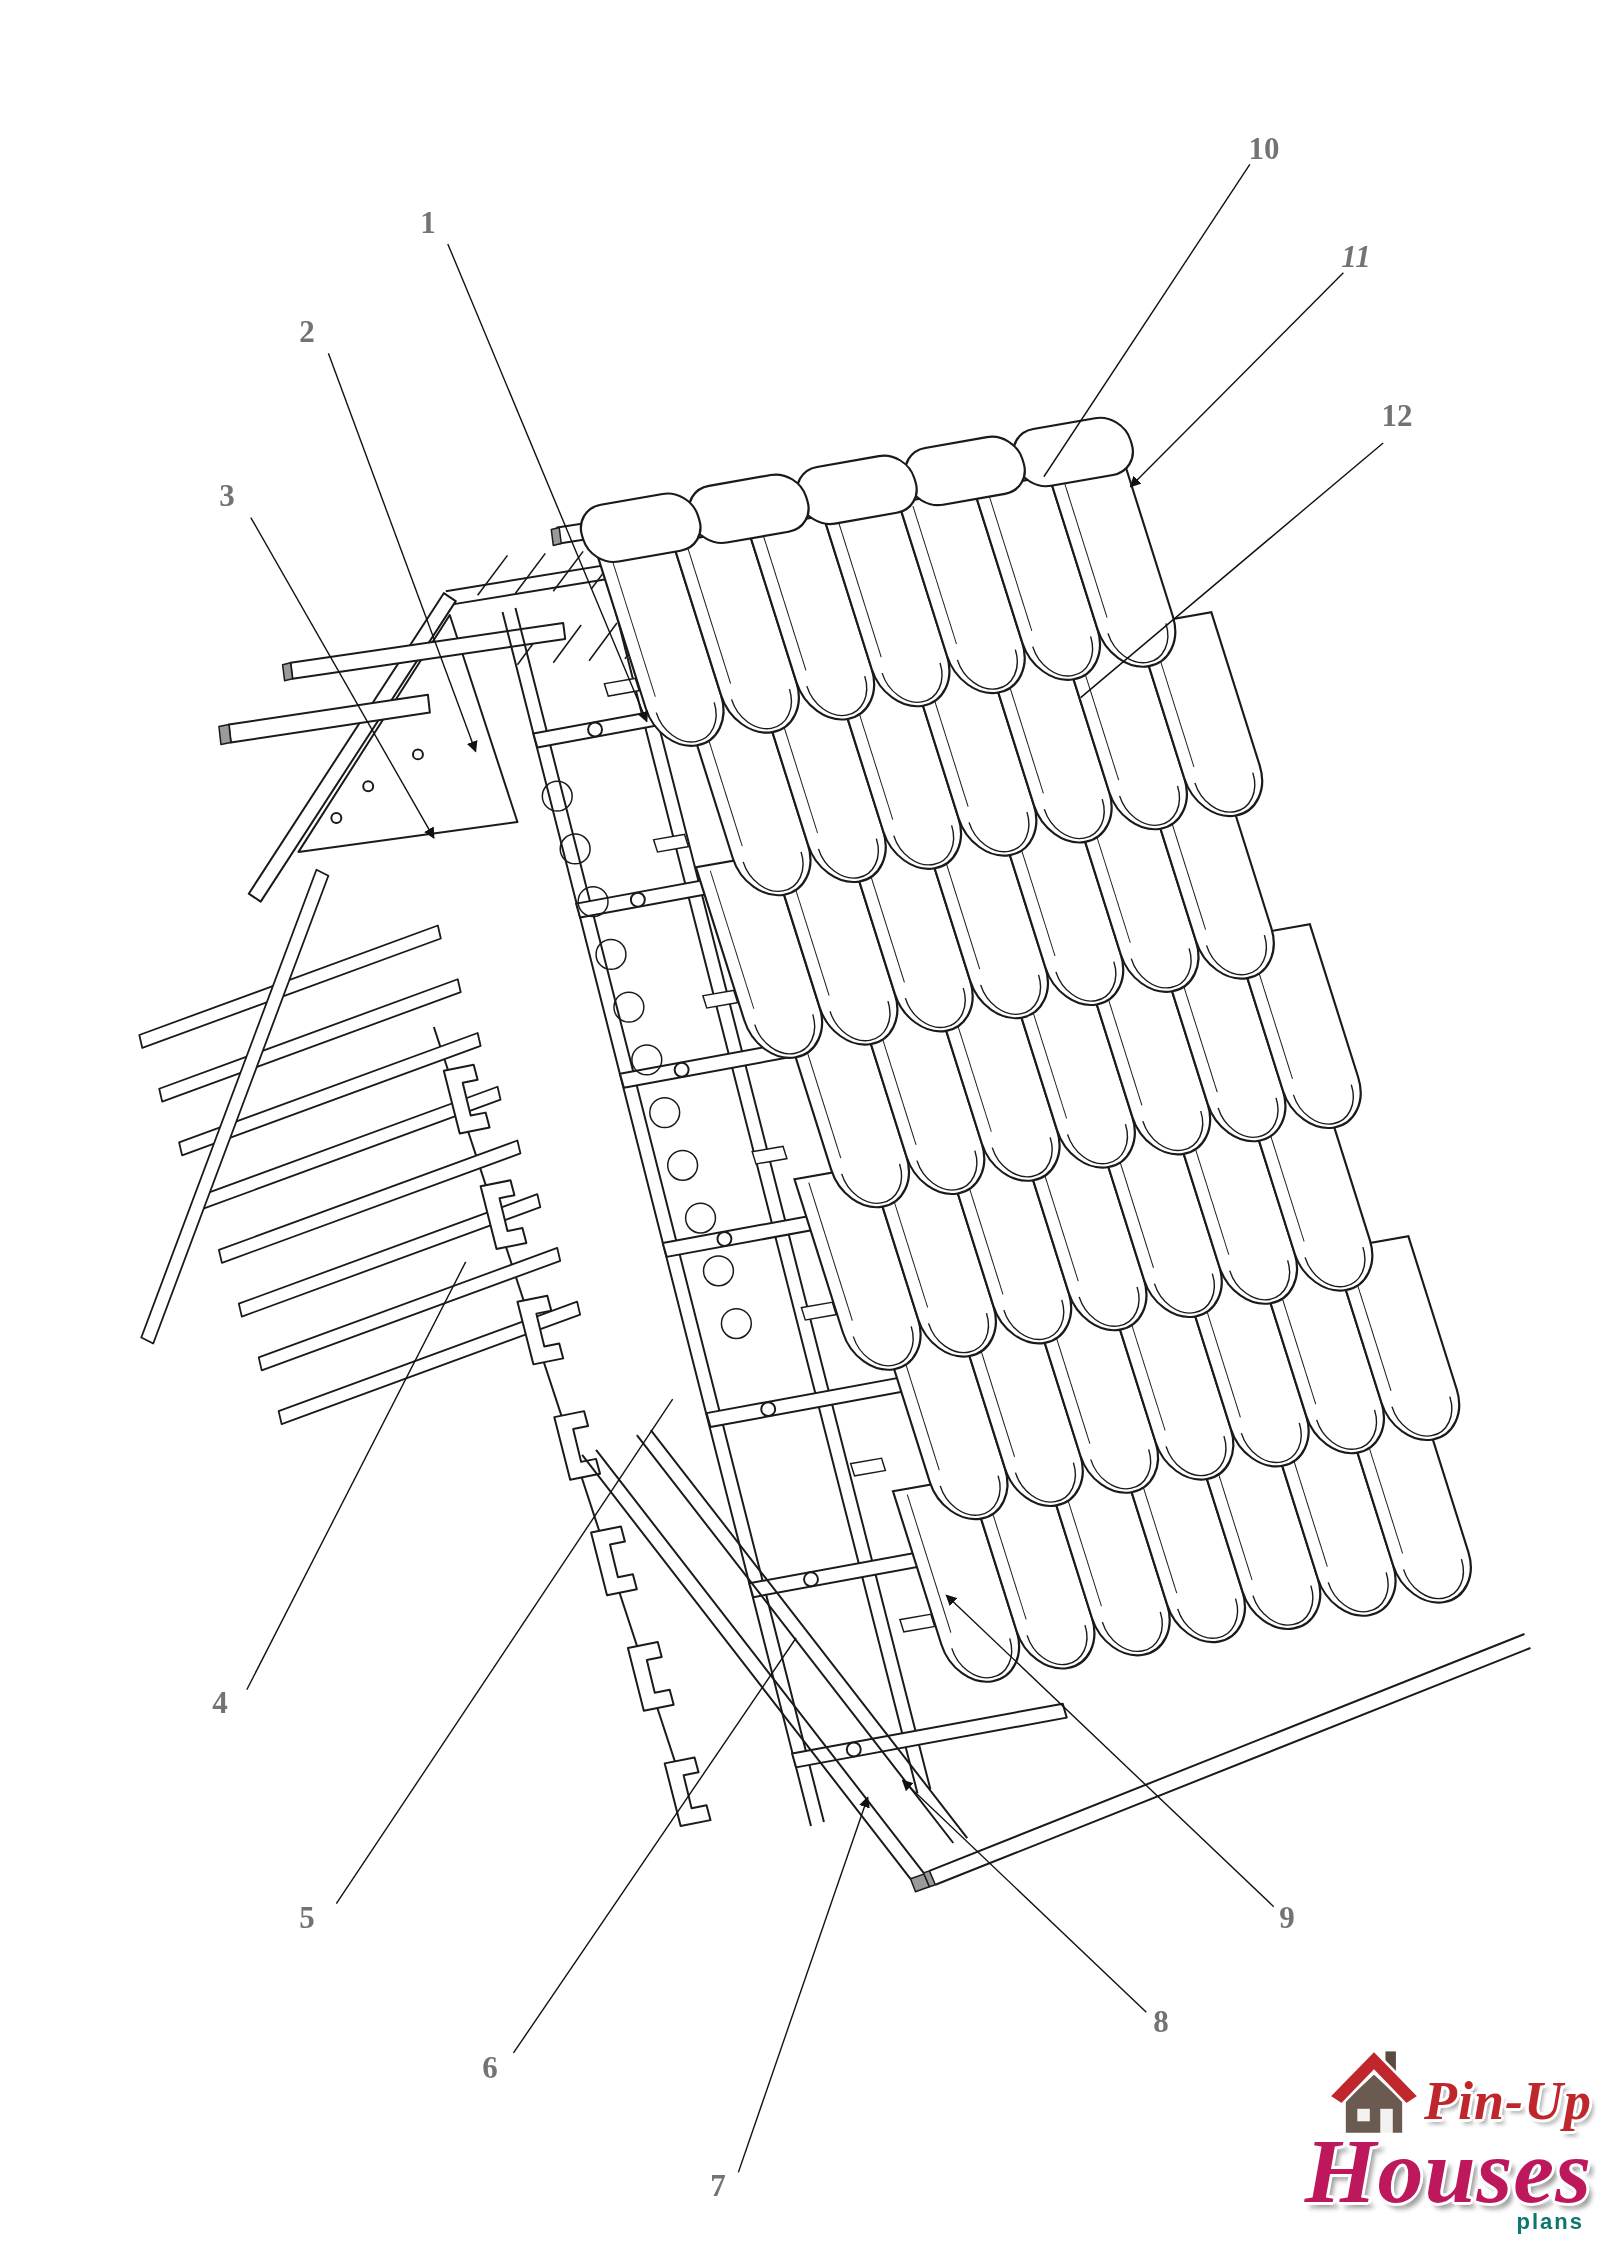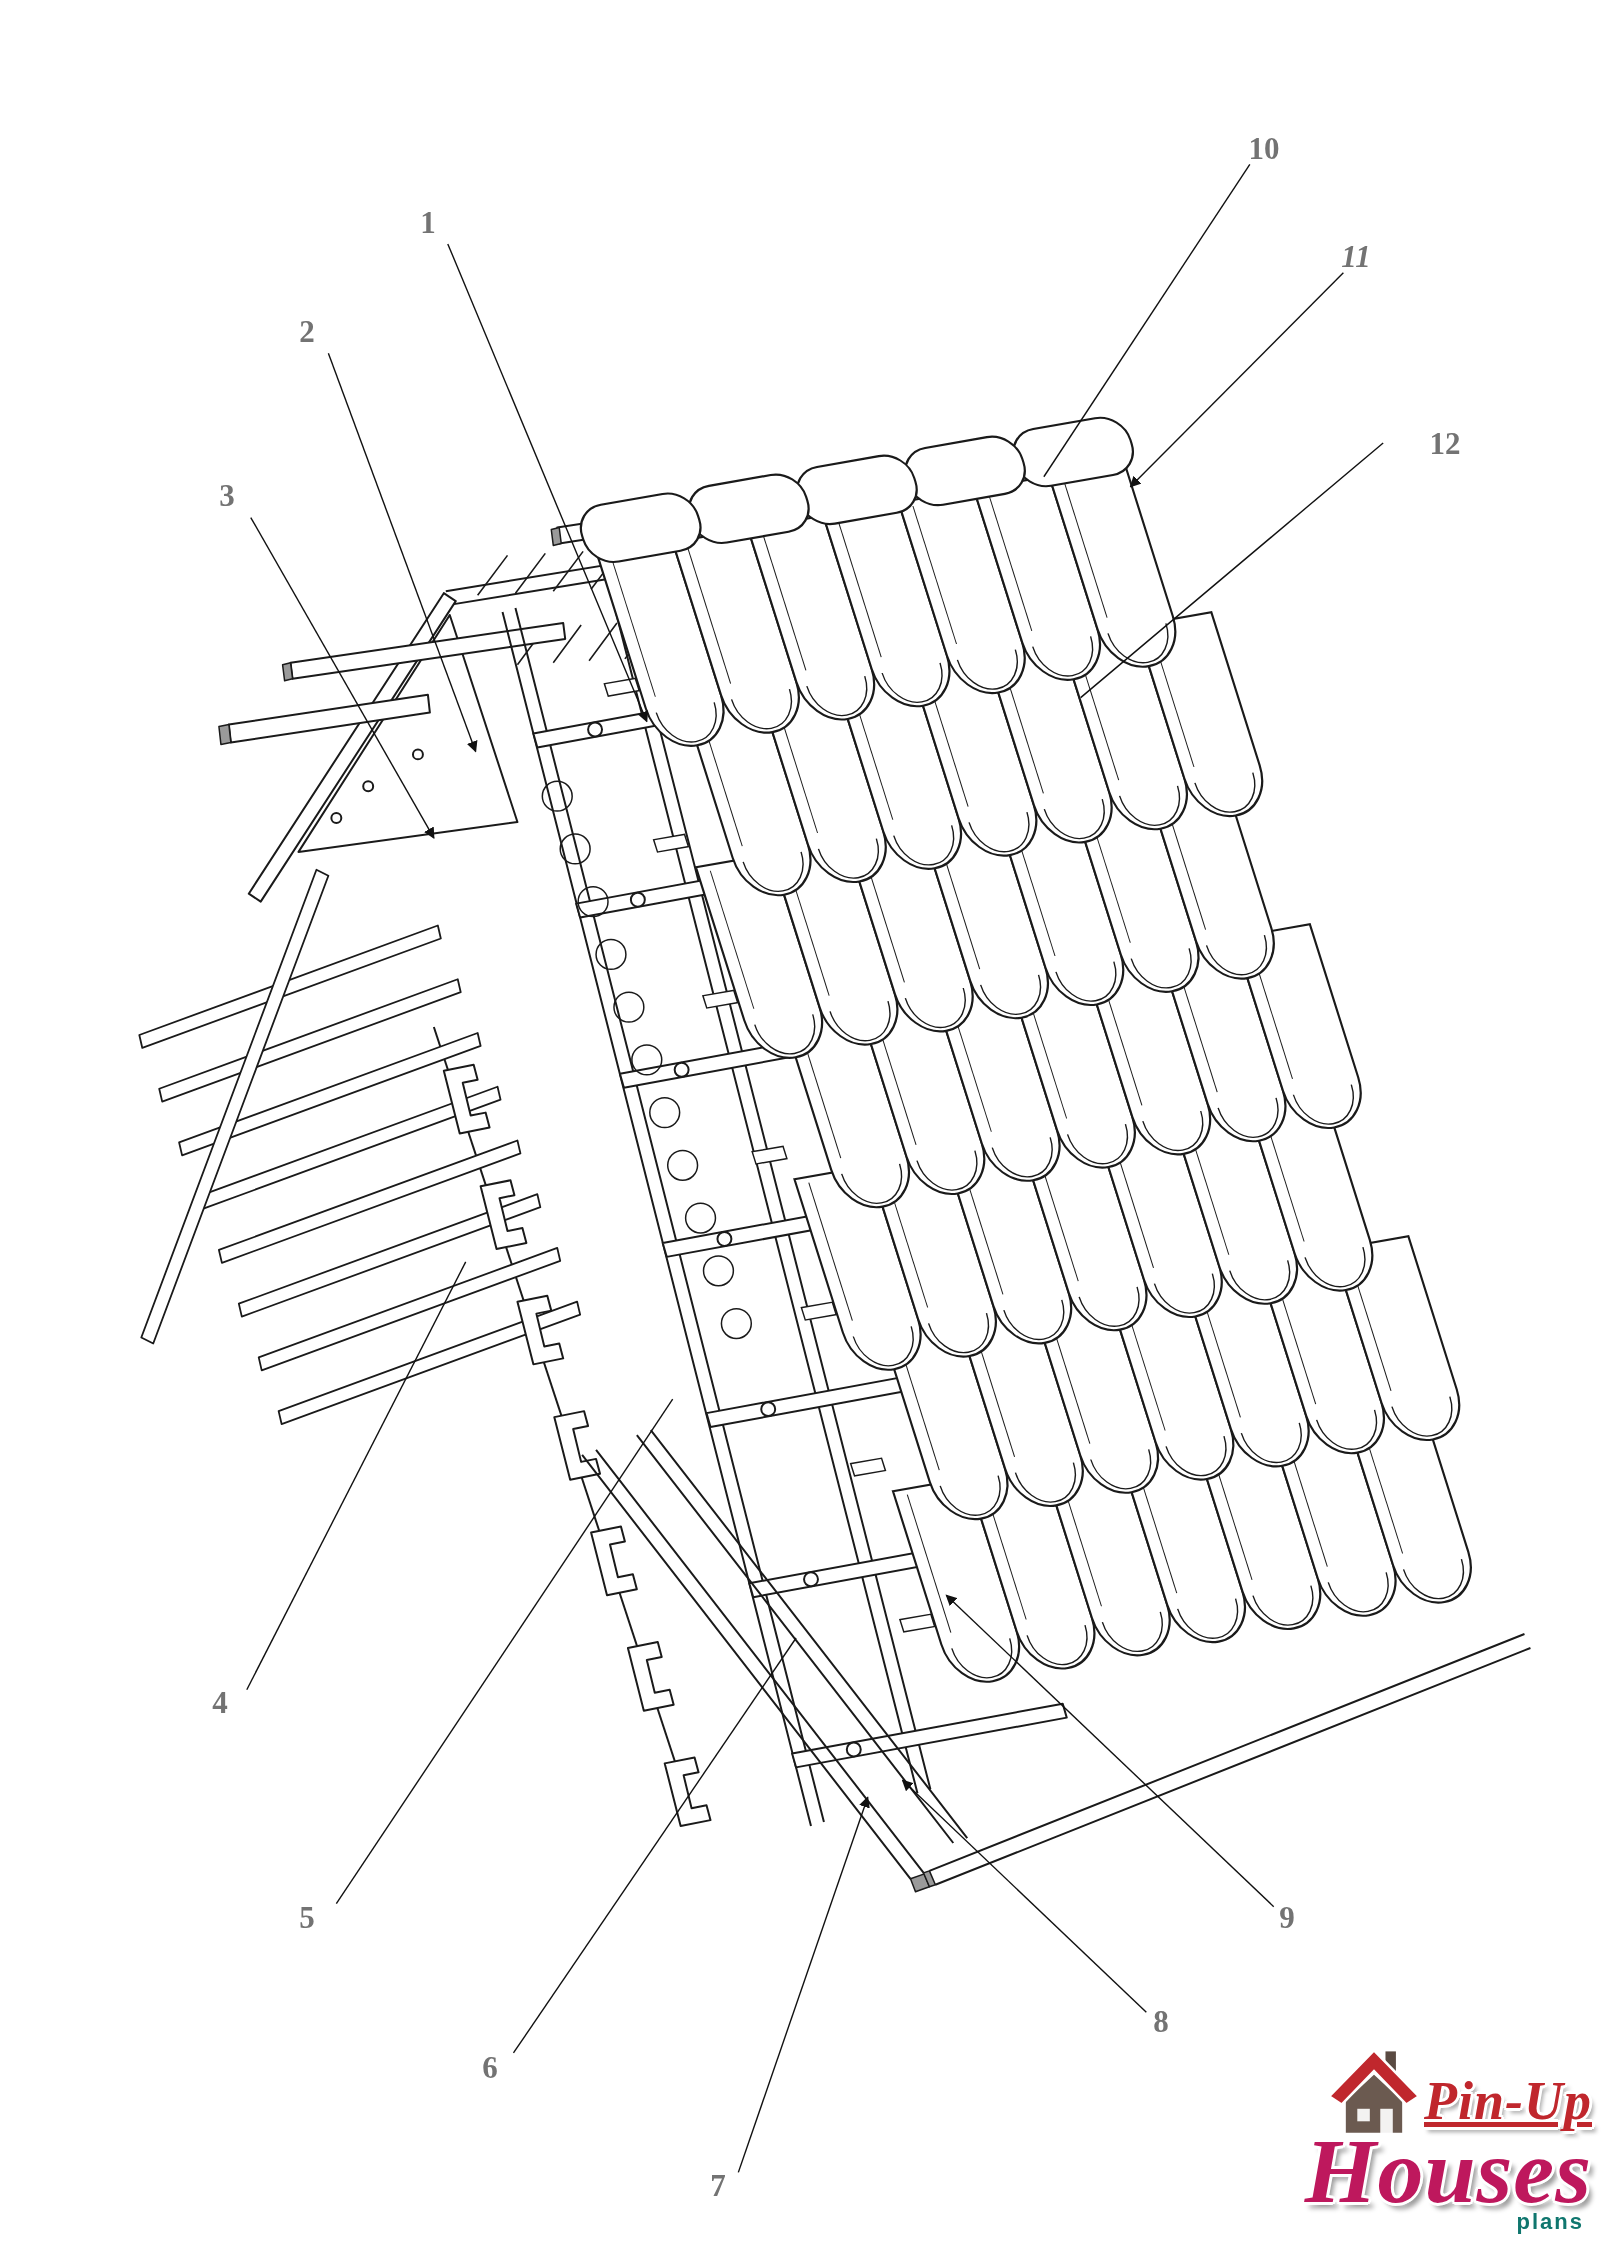--- a/index.html
+++ b/index.html
@@ -8,21 +8,21 @@
   .drawing{position:absolute;left:0;top:0;}
   .callout{position:absolute;transform:translate(-50%,-50%);
            font:bold 31px "Liberation Serif",serif;color:#737373;user-select:none;}
   
   .logo{position:absolute;right:28px;bottom:34px;width:358px;text-align:right;}
   .logo-top{display:flex;align-items:flex-end;justify-content:flex-end;gap:2px;}
   .house-ico{flex:0 0 auto;margin-bottom:-6px;}
   .pinup{font:italic 700 54px "Liberation Serif",serif;color:#c0272d;letter-spacing:1px;
          text-shadow:-2px -2px 0 #fff,2px -2px 0 #fff,-2px 2px 0 #fff,2px 2px 0 #fff,
                      -3px 0 0 #fff,3px 0 0 #fff,0 -3px 0 #fff,0 3px 0 #fff,
-                     4px 5px 4px rgba(0,0,0,.35);text-decoration:underline;}
+                     4px 5px 4px rgba(0,0,0,.35);}
   .houses{font:italic 700 92px "Liberation Serif",serif;color:#be185d;line-height:.82;
           margin-top:2px;letter-spacing:1px;
           text-shadow:-2px -2px 0 #fff,2px -2px 0 #fff,-2px 2px 0 #fff,2px 2px 0 #fff,
                       -3px 0 0 #fff,3px 0 0 #fff,0 -3px 0 #fff,0 3px 0 #fff,
                       5px 6px 5px rgba(0,0,0,.4);}
   .plans{font:700 22px "Liberation Sans",sans-serif;color:#0f766e;letter-spacing:2px;
          margin-top:0;padding-right:8px;}
 </style>
 </head>
 <body>
@@ -227,21 +227,21 @@
   <div class="callout" style="left:307px;top:332px;">2</div>
   <div class="callout" style="left:227px;top:496px;">3</div>
   <div class="callout" style="left:220px;top:1703px;">4</div>
   <div class="callout" style="left:307px;top:1918px;">5</div>
   <div class="callout" style="left:490px;top:2068px;">6</div>
   <div class="callout" style="left:718px;top:2186px;">7</div>
   <div class="callout" style="left:1161px;top:2022px;">8</div>
   <div class="callout" style="left:1287px;top:1918px;">9</div>
   <div class="callout" style="left:1264px;top:149px;">10</div>
   <div class="callout" style="left:1356px;top:257px;font-style:italic;">11</div>
-  <div class="callout" style="left:1397px;top:444px;margin-left:48px;">12</div>
+  <div class="callout" style="left:1397px;top:416px;">12</div>
 
   <div class="logo">
     <div class="logo-top">
       <svg class="house-ico" width="96" height="96" viewBox="0 0 92 92">
         <rect x="56" y="8" width="12" height="24" fill="#5a4a42" stroke="#fff" stroke-width="2"></rect>
         <path d="M18,56 L18,88 L74,88 L74,56 L46,30 Z" fill="#6b5a50" stroke="#fff" stroke-width="2"></path>
         <path d="M3,52 L46,8 L89,52 L77,60 L46,28 L15,60 Z" fill="#c0272d" stroke="#fff" stroke-width="2.5"></path>
         <rect x="30" y="64" width="12" height="12" fill="#fff" opacity="0.92"></rect>
         <rect x="52" y="64" width="12" height="24" fill="#fff" opacity="0.92"></rect>
       </svg>

